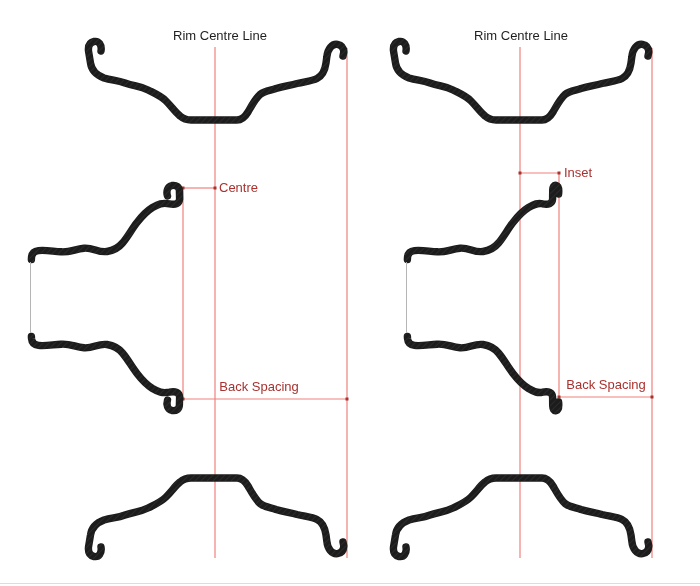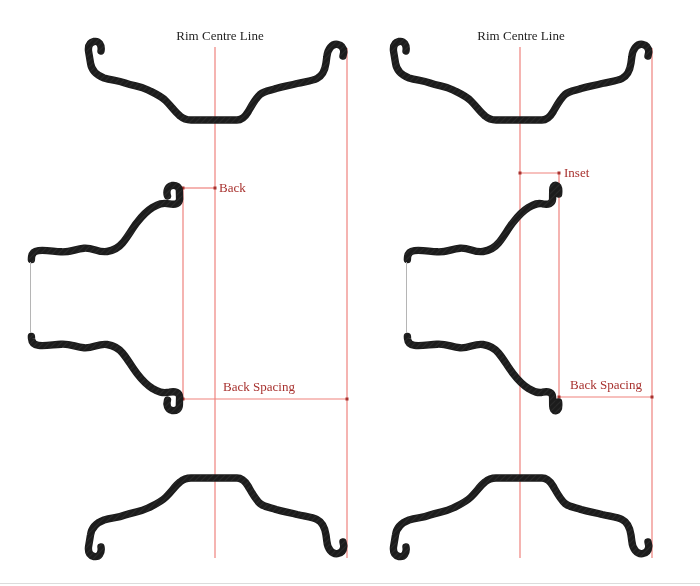--- a/index.html
+++ b/index.html
@@ -1,20 +1,20 @@
 <!DOCTYPE html>
 <html><head>
 <meta charset="utf-8">
 <style>
   html,body{margin:0;padding:0;background:#ffffff;}
   #stage{
     position:relative;
     width:700px;height:586px;
     background:#ffffff;
-    font-family:Liberation Serif, serif;
+    font-family:Liberation Sans, sans-serif;
     overflow:hidden;
   }
   #stage svg{position:absolute;left:0;top:0;}
   .lbl{
     position:absolute;
     font-size:13px;
     line-height:14px;
     white-space:nowrap;
     color:#1f1f1f;
   }
@@ -166,20 +166,20 @@
         <use href="#discR" class="u"></use>
           <use href="#discR" class="oB"></use>
       </g>
       <line class="grayline" x1="406.5" y1="262" x2="406.5" y2="333"></line>
     </g>
   </svg>
 
   <div class="lbl centered" style="left:220px;top:29px;">Rim Centre Line</div>
   <div class="lbl centered" style="left:521px;top:29px;">Rim Centre Line</div>
 
-  <div class="lbl red" style="left:219px;top:181px;">Back</div>
+  <div class="lbl red" style="left:219px;top:181px;">Centre</div>
   <div class="lbl red" style="left:564px;top:166px;">Inset</div>
 
   <div class="lbl red centered" style="left:259px;top:380px;">Back Spacing</div>
   <div class="lbl red centered" style="left:606px;top:378px;">Back Spacing</div>
 
   <div id="bottom-border"></div>
 </div>
 
 </body></html>

